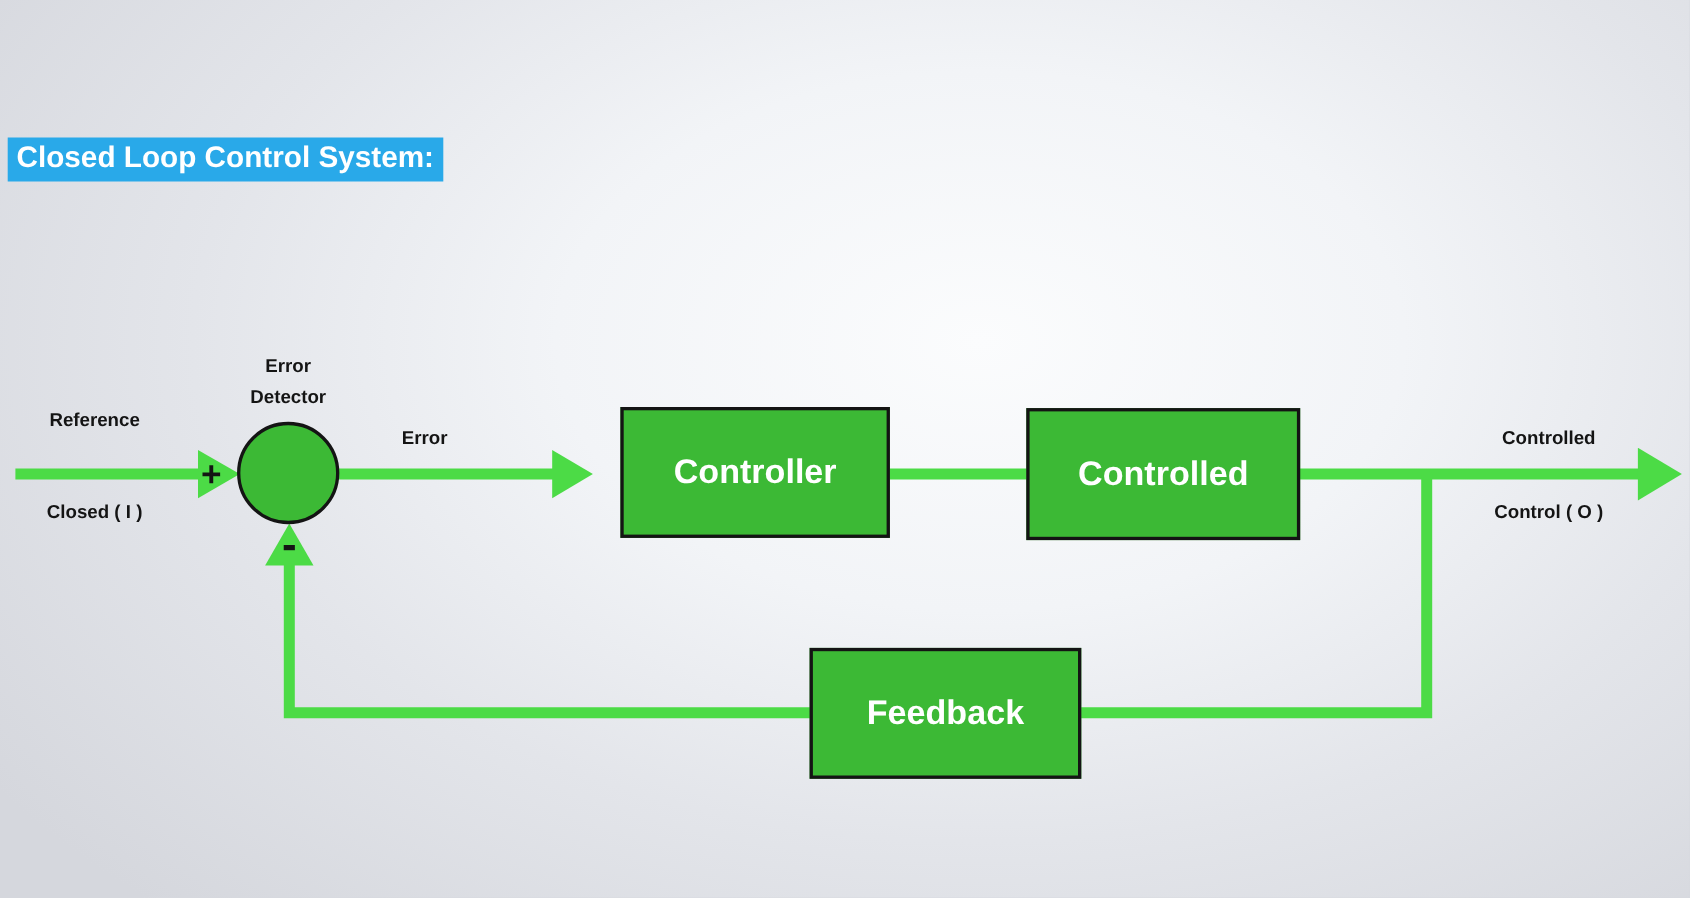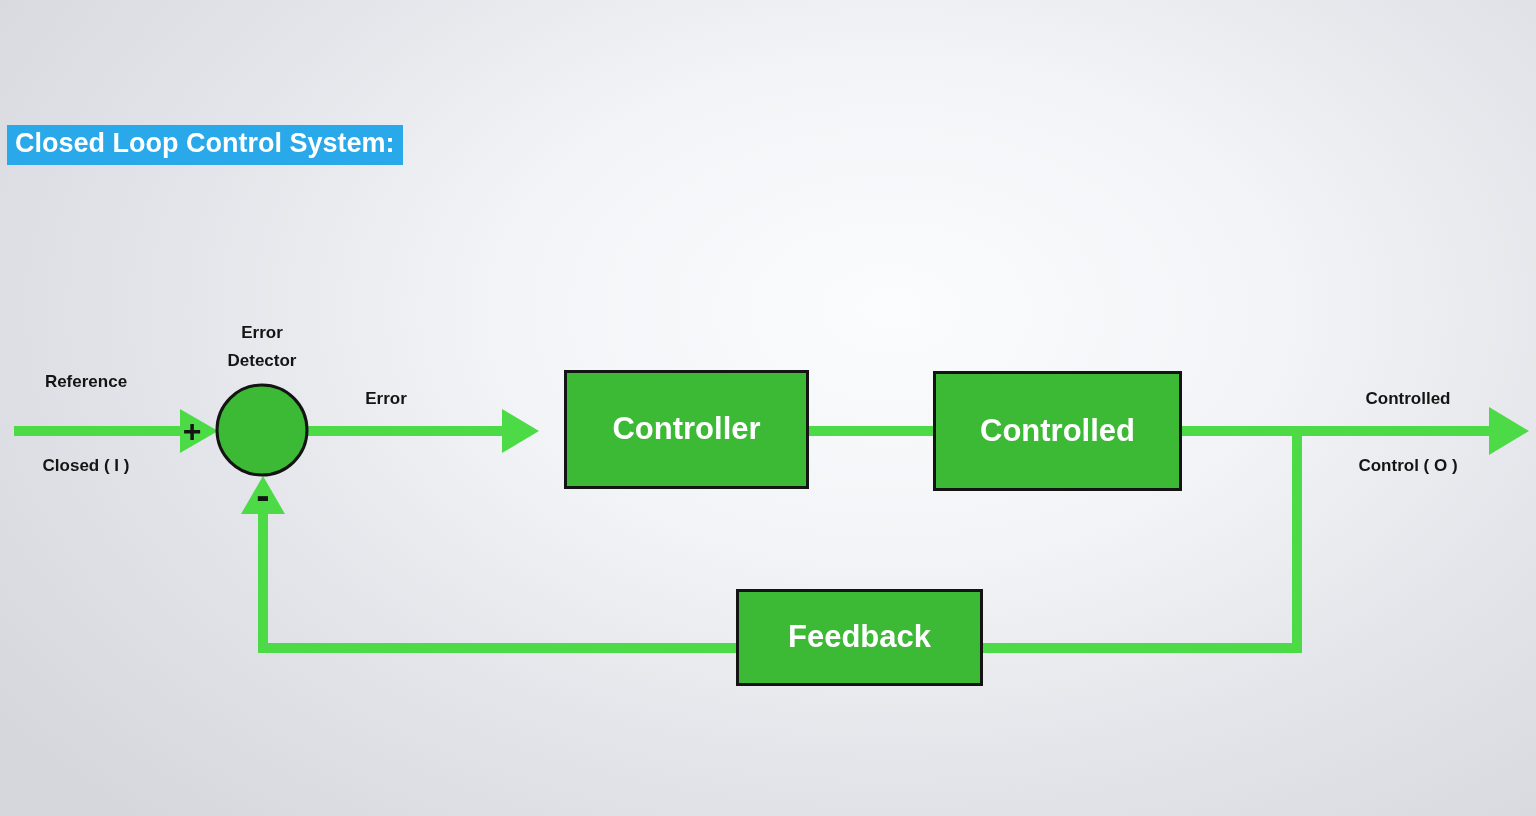--- a/index.html
+++ b/index.html
@@ -114,17 +114,17 @@
     <span>Controller</span>
   </div>
 
   <div class="abs block two-line" style="left:933px;top:371px;width:249px;height:120px;">
     <span>Controlled</span>
   </div>
 
   <div class="abs ctr label" style="left:1408px;top:399px;">Controlled</div>
   <div class="abs ctr label" style="left:1408px;top:466px;">Control ( O )</div>
 
-  <div class="abs block two-line" style="left:736px;top:589px;width:247px;height:97px;">
+  <div class="abs block two-line" style="left:736px;top:589px;width:247px;height:119px;">
     <span>Feedback</span>
   </div>
 
 </div>
 
 </body></html>

